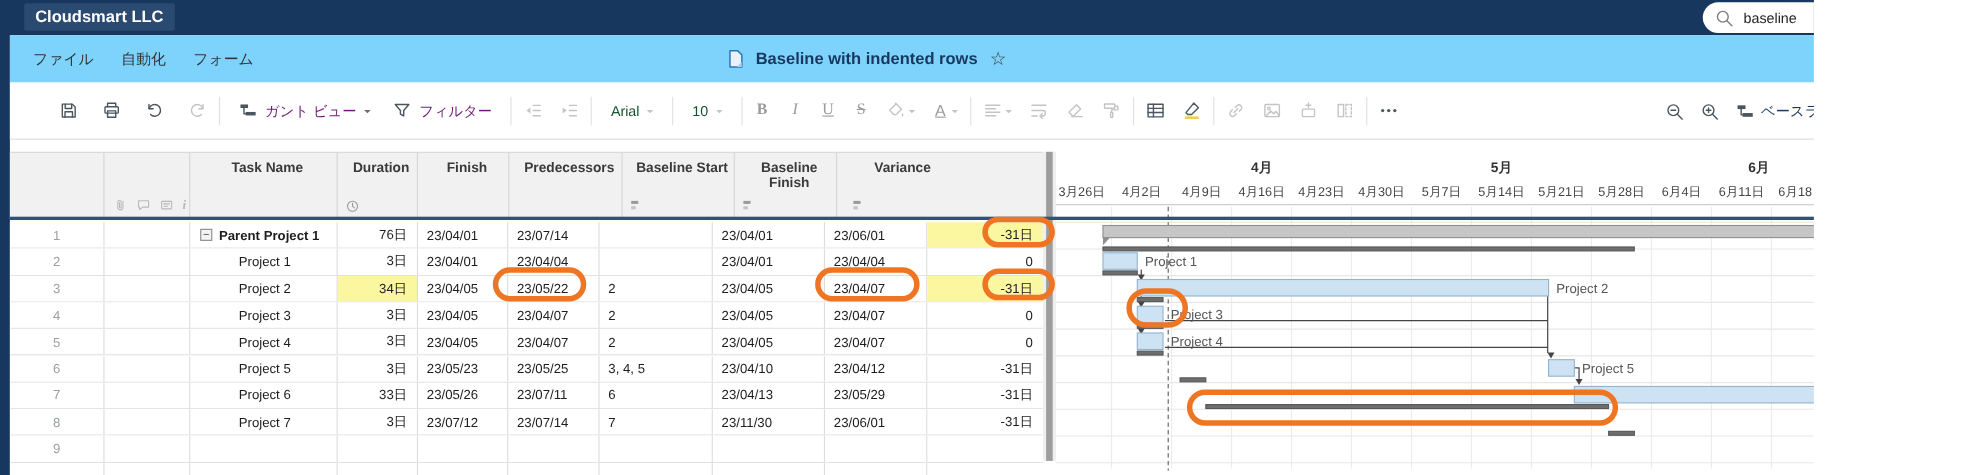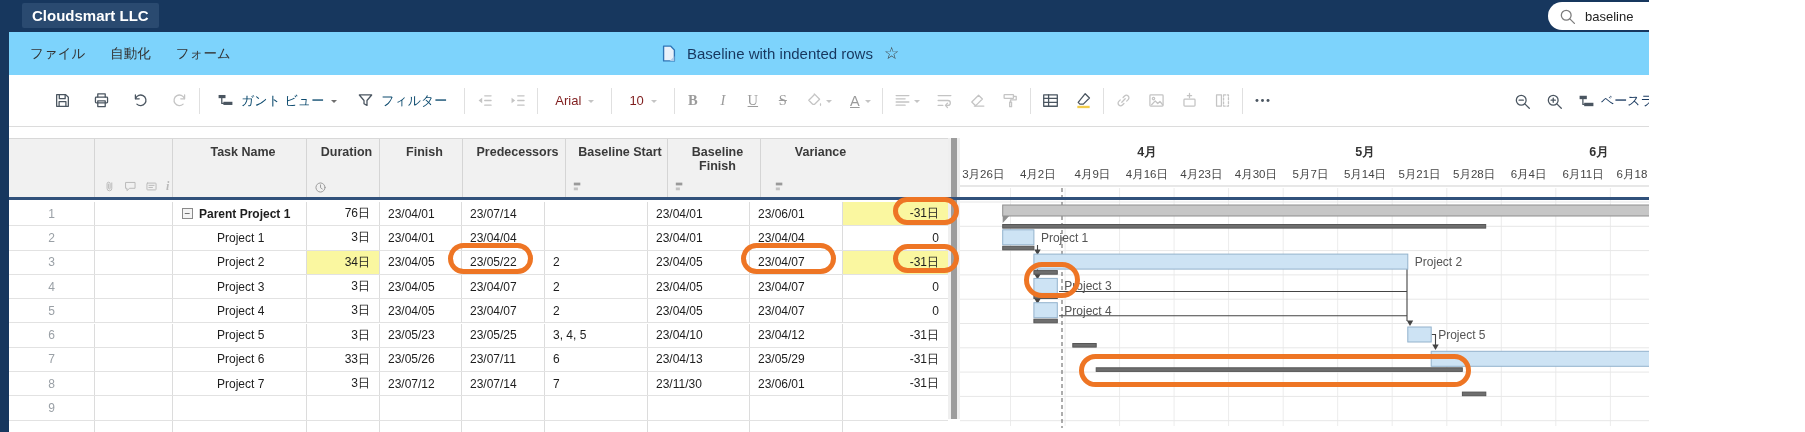--- a/index.html
+++ b/index.html
@@ -13,37 +13,37 @@
          background:#2A4A70;color:#fff;font-size:15px;font-weight:bold;border-radius:2px;}
   .searchbox{position:absolute;left:1548px;top:2px;width:252px;height:28px;background:#fff;
              border-radius:14px;display:flex;align-items:center;gap:9px;padding-left:11px;box-sizing:border-box;}
   .searchbox .ti{color:#7c7c7c;}
   .search-val{font-size:13px;color:#222;}
   
   .menubar{position:absolute;left:9px;top:32px;width:1796px;height:43px;background:#7dd3fc;}
   .menu-items{position:absolute;left:21px;top:0;height:43px;display:flex;align-items:center;gap:25px;}
   .menu-item{font-size:13.5px;color:#333;padding:4px 0;cursor:default;}
   .title-group{position:absolute;left:651px;top:0;height:43px;display:flex;align-items:center;gap:9px;}
-  .doc-title{font-size:15px;font-weight:normal;color:#17375E;}
+  .doc-title{font-size:15px;font-weight:bold;color:#17375E;}
   .star{font-size:17px;color:#3c3c3c;margin-left:2px;}
   .share-btn{position:absolute;left:1690px;top:14px;width:50px;height:37px;background:#0E7E74;
              border-radius:6px 6px 6px 6px;display:flex;align-items:center;justify-content:center;}
   .share-btn .ti{width:20px;height:20px;color:#fff;}
   
   .toolbar{position:absolute;left:9px;top:75px;width:1796px;height:52px;background:#fff;
            border-bottom:1px solid #dcdcdc;display:flex;align-items:center;padding-left:45px;box-sizing:border-box;}
   .tg{display:flex;align-items:center;}
   .tsep{width:1px;height:26px;background:#e0e0e0;margin:0 11px;}
   .ti{display:inline-flex;width:17px;height:17px;flex:none;}
   .ti svg{width:100%;height:100%;stroke:currentColor;fill:none;stroke-width:1.2;stroke-linecap:round;stroke-linejoin:round;}
   .ti.sm{width:13px;height:13px;}
   .ic-d{color:#4a5560;} .ic-m{color:#c4c4c4;} .ic-g{color:#8f8f8f;} .ic-r{color:#C0504D;}
   .tbtn{display:flex;align-items:center;gap:7px;margin:0 6px;cursor:default;}
-  .tbtn-label{font-size:13px;color:#0c4a6e;}
-  .tbtn-label.muted{color:#7f1d1d;}
+  .tbtn-label{font-size:13px;color:#701a75;}
+  .tbtn-label.muted{color:#14532d;}
   .car{width:0;height:0;border:3.5px solid transparent;border-top-color:#6f6f6f;margin-top:4px;}
   .car.muted{border-top-color:#c4c4c4;}
   .tl{font-size:14.5px;color:#9b9b9b;font-family:"Liberation Serif",serif;width:14px;text-align:center;}
   .tl-b{font-weight:bold;} .tl-i{font-style:italic;} .tl-u{text-decoration:underline;}
   .tl-s{text-decoration:line-through;} .tl-a{font-family:"Liberation Sans",sans-serif;text-decoration:underline;}
   .g-icons{display:flex;align-items:center;gap:22px;}
   .g-icons-sm{display:flex;align-items:center;gap:16px;}
   .right-tools{position:absolute;left:1505px;top:0;height:52px;display:flex;align-items:center;gap:15px;}
   
   .grid-header{position:absolute;left:9px;top:138px;width:939px;height:61px;background:#F1F1F1;

